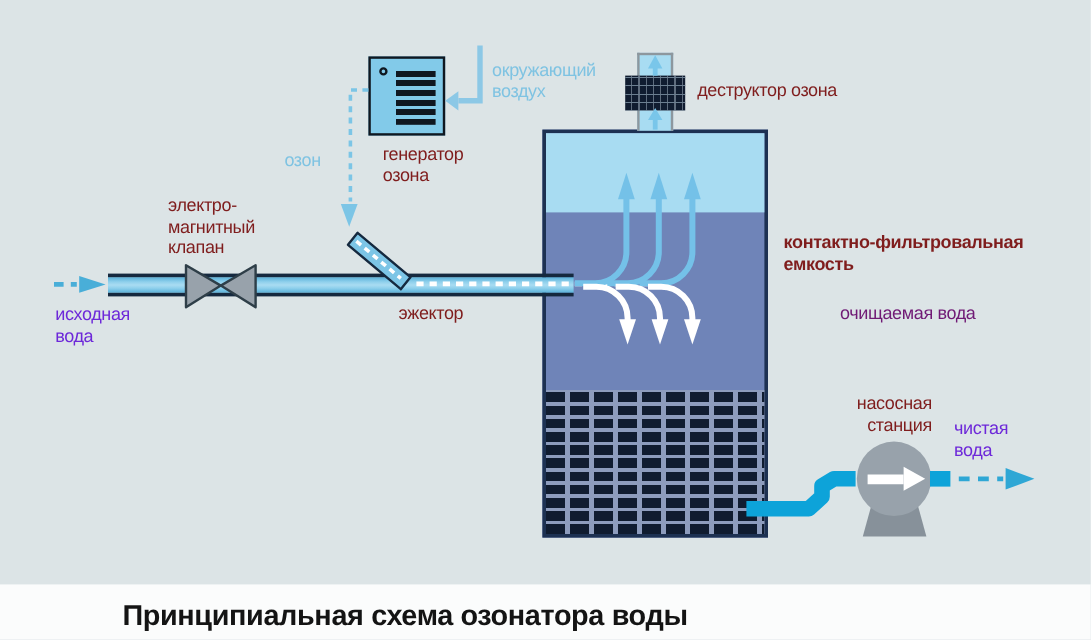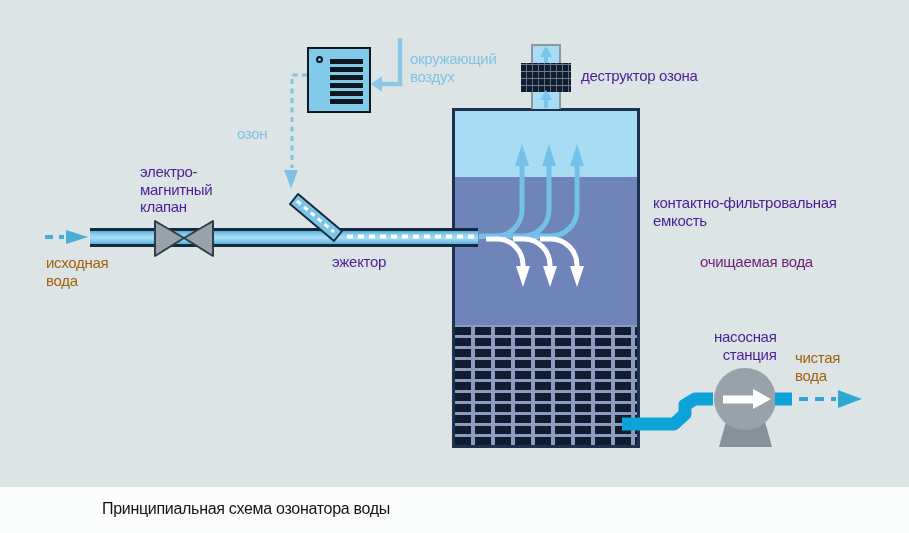--- a/index.html
+++ b/index.html
@@ -5,28 +5,28 @@
   html,body { margin:0; padding:0; }
   .stage {
     position:relative; width:909px; height:533px;
     background:#dce4e6; overflow:hidden;
     font-family:"Liberation Sans", sans-serif;
     padding-left:24px;
   }
   .footer-strip { position:absolute; left:0; top:487px; width:909px; height:46px; background:#fbfcfc; }
   .title {
     position:absolute; left:102px; top:500px;
-    font-size:16px; font-weight:normal; color:#141414; letter-spacing:-0.3px;
+    font-size:24px; font-weight:bold; color:#141414; letter-spacing:-0.3px;
   }
   .lbl {
     position:absolute; white-space:pre-line;
-    font-size:15px; line-height:17.5px; letter-spacing:-0.3px; color:#4c1d95;
+    font-size:15px; line-height:17.5px; letter-spacing:-0.3px; color:#7f1d1d;
   }
   .lbl.lblue { color:#7fc3e2; }
-  .lbl.cyan  { color:#a16207; }
+  .lbl.cyan  { color:#6d28d9; }
   .lbl.water { color:#701a75;margin-left:47px; }
 
   
   .tank {
     position:absolute; left:452px; top:108px; width:188px; height:340px;
     box-sizing:border-box; border:3px solid #1d3152; background:#6f84b8;
   }
   .tank-air { position:absolute; left:0; top:0; width:100%; height:66px; background:#a8dcf2; }
   .tank-carbon {
     position:absolute; left:0; bottom:0; width:100%; height:120px;
@@ -164,28 +164,30 @@
     <g>
       <line x1="775" y1="399" x2="792" y2="399" stroke="#0da3d9" stroke-width="13"></line>
       <line x1="799" y1="399" x2="836" y2="399" stroke="#2fa7d5" stroke-width="4" stroke-dasharray="9 7"></line>
       <polygon points="838,390 862,399 838,408" fill="#2fa7d5"></polygon>
     </g>
   </svg>
 
   <div class="lbl lblue" style="left:410px; top:50px;">окружающий
 воздух</div>
   <div class="lbl" style="left:581px; top:67px;">деструктор озона</div>
+  <div class="lbl" style="left:319px; top:120px;">генератор
+озона</div>
   <div class="lbl lblue" style="left:237px; top:125px;">озон</div>
   <div class="lbl" style="left:140px; top:163px;">электро-
 магнитный
 клапан</div>
   <div class="lbl cyan" style="left:46px;  top:254px;">исходная
 вода</div>
   <div class="lbl" style="left:332px; top:253px;">эжектор</div>
-  <div class="lbl" style="left:653px; top:194px;">контактно-фильтровальная
+  <div class="lbl" style="left:653px; top:194px;font-weight:bold;">контактно-фильтровальная
 емкость</div>
   <div class="lbl water" style="left:653px; top:253px;">очищаемая вода</div>
   <div class="lbl" style="left:714px; top:328px;text-align:right;">насосная
 станция</div>
   <div class="lbl cyan" style="left:795px; top:349px;">чистая
 вода</div>
 
   <div class="footer-strip"></div>
   <div class="title">Принципиальная схема озонатора воды</div>
 </div>

